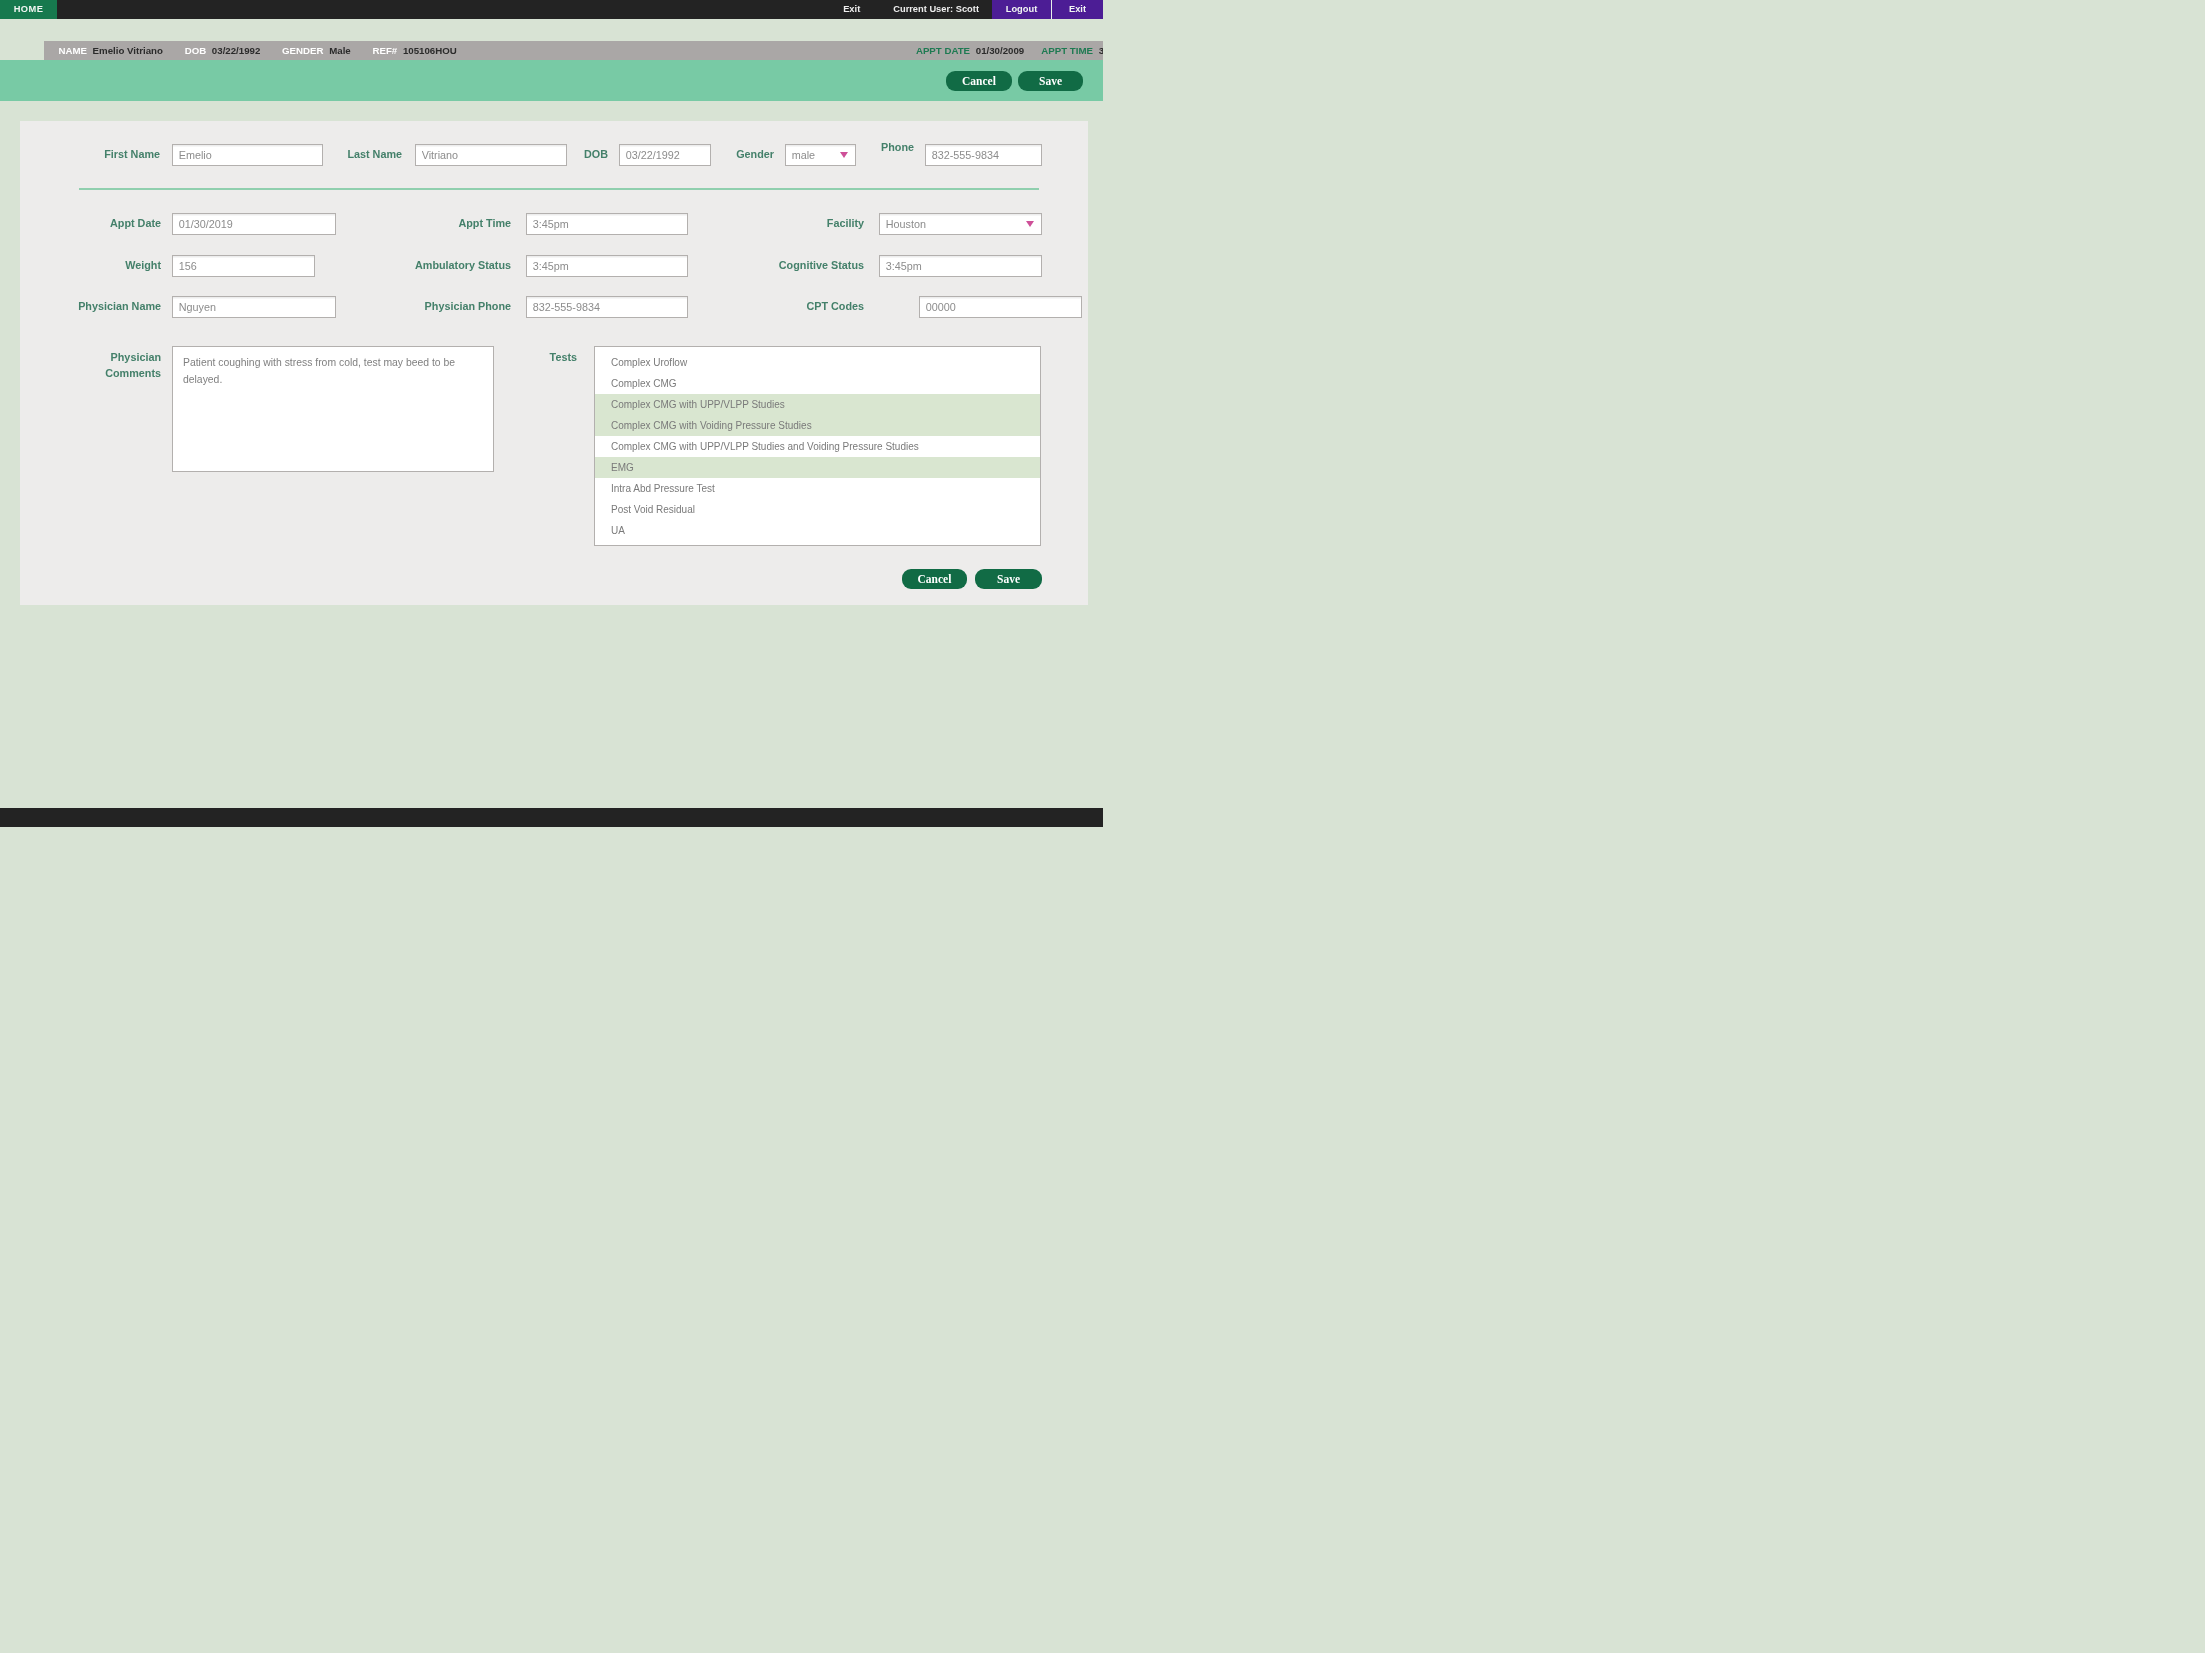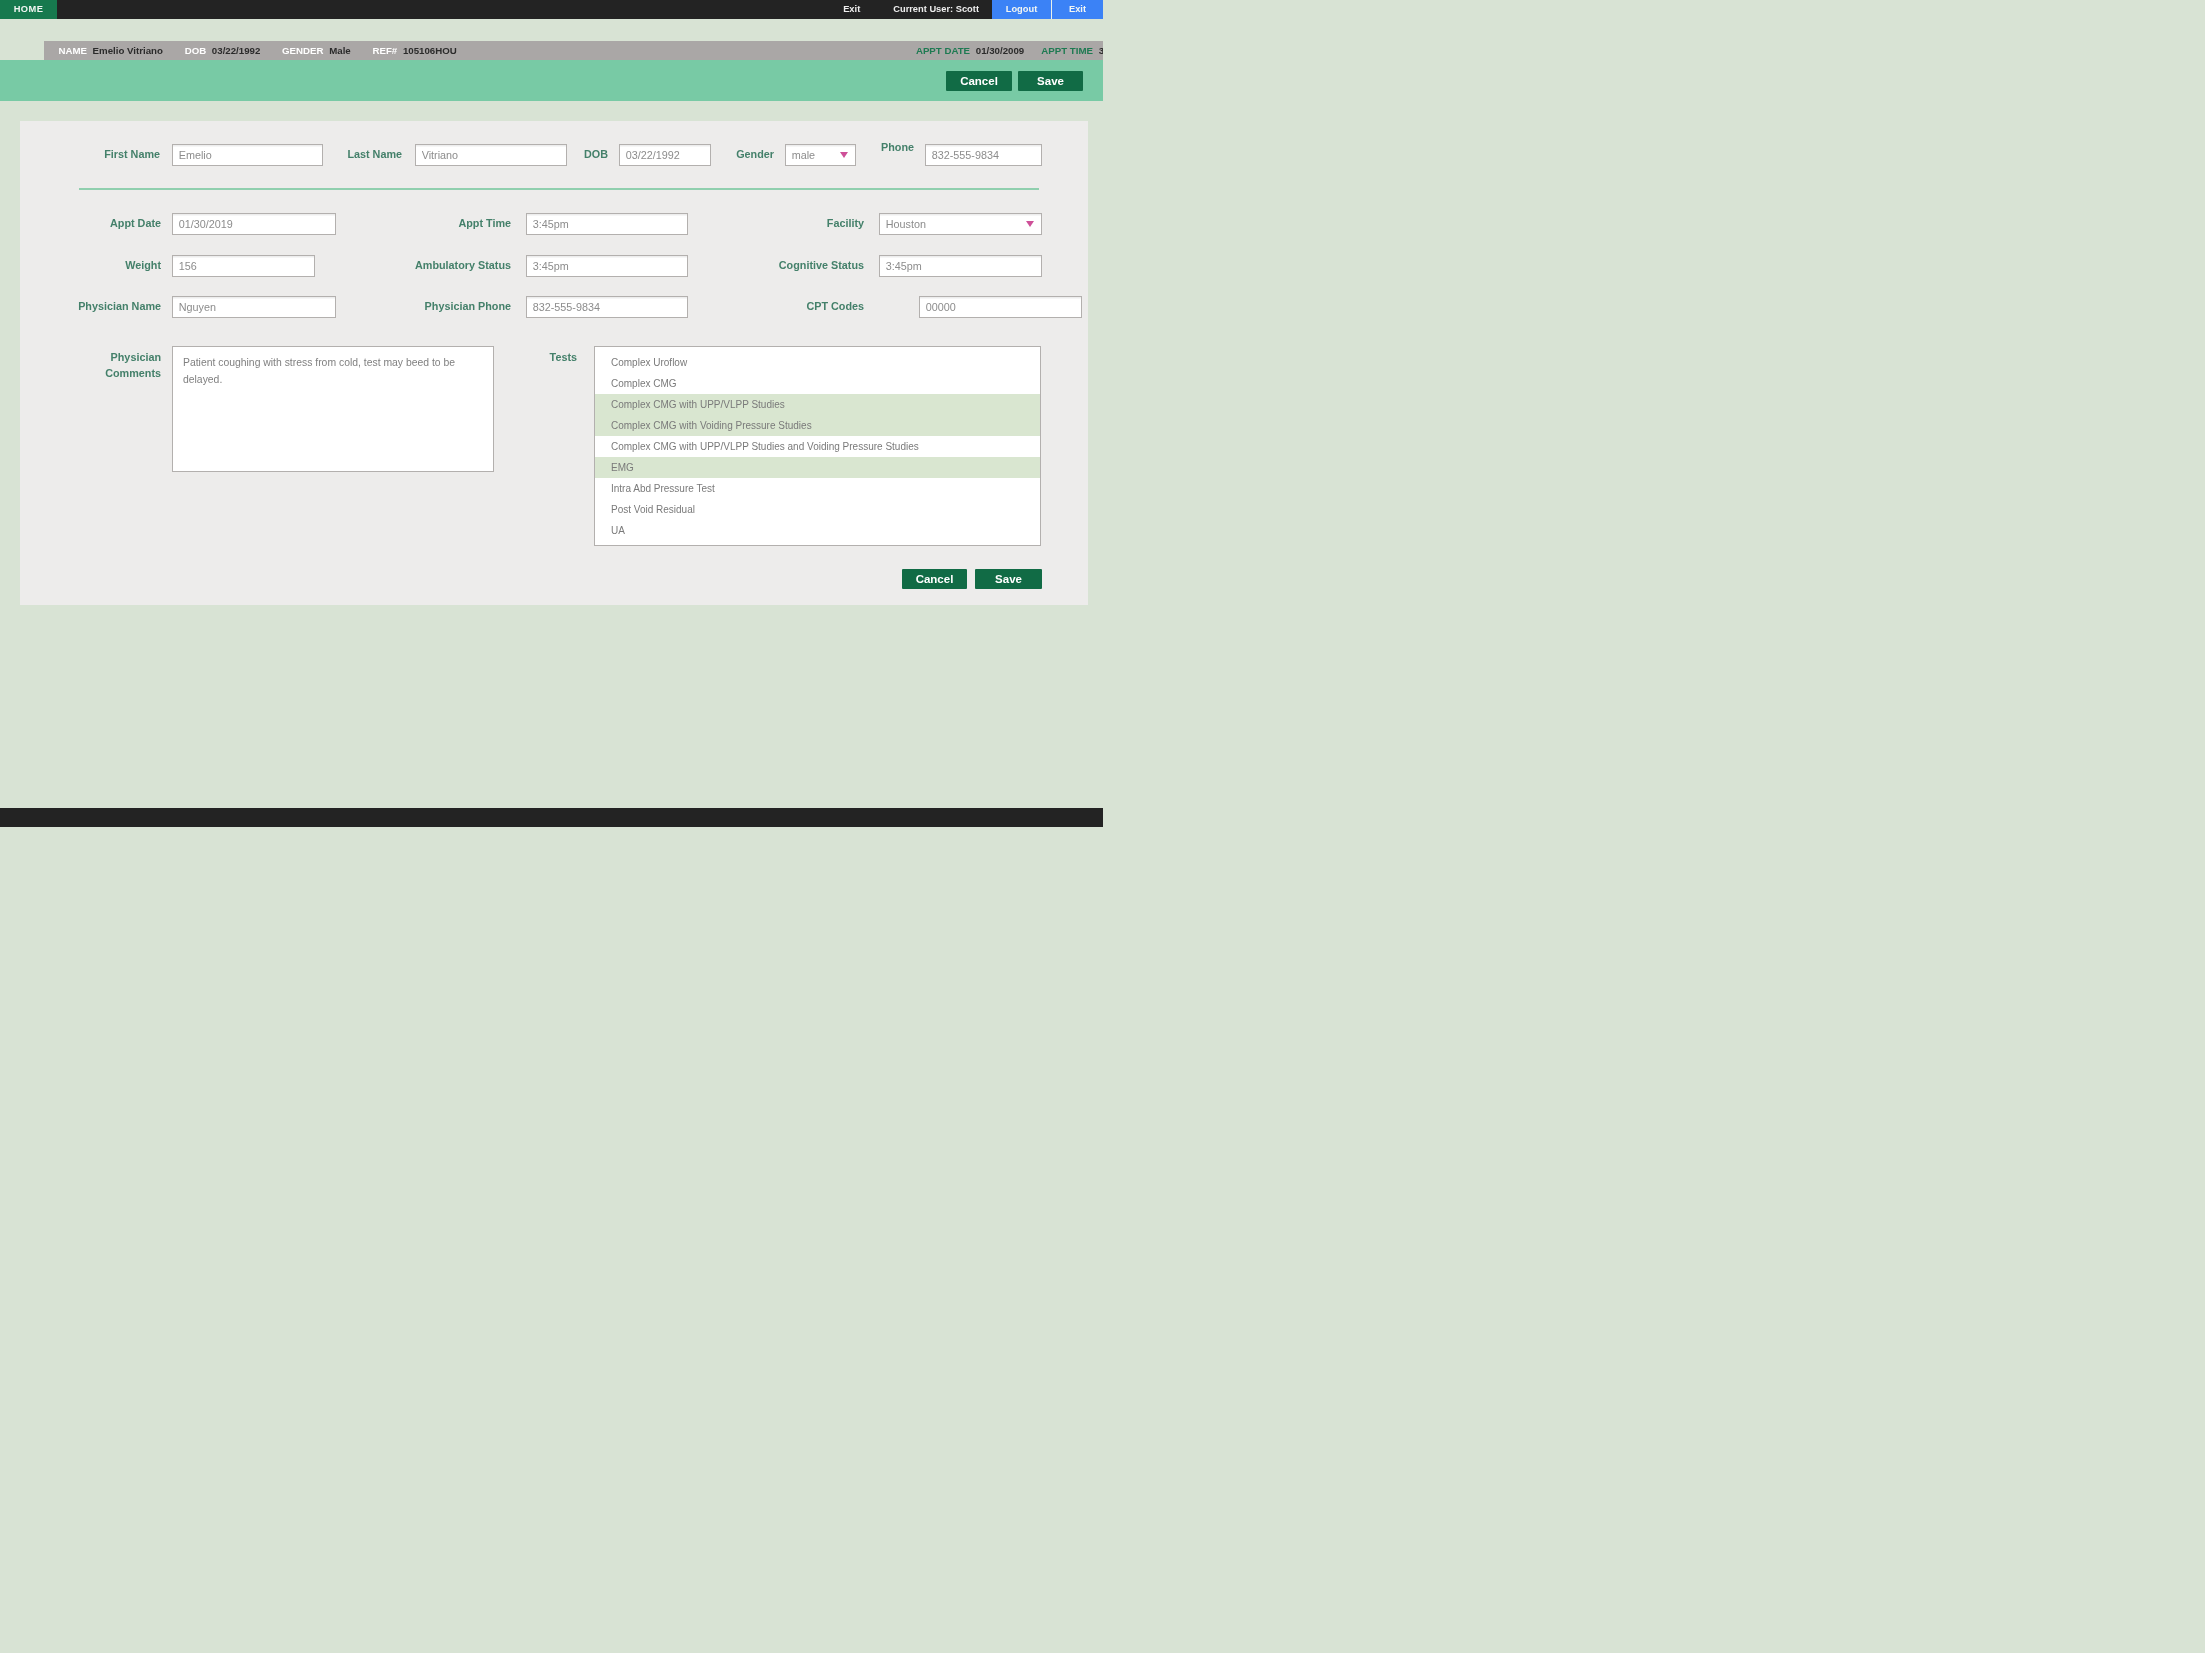--- a/index.html
+++ b/index.html
@@ -8,21 +8,21 @@
   .screen { position:relative; width:1103px; height:827px; background:#d8e3d4; }
 
   
   .topbar { position:absolute; left:0; top:0; width:1103px; height:18.7px; background:#232323;
             display:flex; align-items:stretch; color:#fff; font-size:9.3px; }
   .home-tab { width:57px; background:#17794e; color:#f2f6f3; display:flex; align-items:center;
               justify-content:center; font-weight:600; letter-spacing:0.4px; }
   .topbar-spacer { flex:1; }
   .topbar-link { display:flex; align-items:center; padding:0 20px; color:#eee; font-weight:600; }
   .topbar-user { display:flex; align-items:center; padding:0 13px; color:#eee; font-weight:600; }
-  .green-tab { background:#3b82f6; display:flex; align-items:center; justify-content:center;
+  .green-tab { background:#4c1d95; display:flex; align-items:center; justify-content:center;
                font-weight:600; color:#f2f6f3; }
   .logout-tab { width:59px; }
   .exit-tab { width:52px; border-left:0.7px solid #e8f0ea; }
 
   
   .titlebar { position:absolute; left:0; top:18.7px; width:1103px; height:22px; background:#777271;
               display:flex; align-items:center; justify-content:center; }
   .titlebar .title { color:#fff; font-size:13.6px; font-weight:700; }
 
   
@@ -32,22 +32,22 @@
   .info-right { margin-left:auto; display:flex; align-items:center; gap:5.7px; padding-right:14.4px; }
   .info-label { color:#fff; font-weight:700; }
   .info-value { color:#2b2b2b; font-weight:600; margin-right:16px; }
   .info-right .info-label { color:#1e7a52; }
   .info-right .info-value { margin-right:0; }
   .info-right .gap { width:5.7px; }
 
   
   .actionbar { position:absolute; left:0; top:60px; width:1103px; height:41px; background:#78caa5; }
   .btn { background:#116b45; color:#fff; font-weight:700; font-size:11.5px; border:none;
-         border-radius:1px; display:flex; align-items:center; justify-content:center;
-         font-family:Liberation Sans, sans-serif; cursor:pointer; }
+         border-radius:9px; display:flex; align-items:center; justify-content:center;
+         font-family:Liberation Serif, serif; cursor:pointer; }
   .actionbar .btn { position:absolute; top:10.8px; height:20px; }
   .btn-cancel-top { left:946px; width:66px; }
   .btn-save-top  { left:1018px; width:65px; }
 
   
   .card { position:absolute; left:20px; top:121px; width:1068px; height:484px; background:#edeceb; }
 
   .flabel { position:absolute; color:#44806a; font-weight:700; font-size:10.8px;
             line-height:21.5px; text-align:right; }
   .field { position:absolute; height:21.5px; background:#fff; border:1.4px solid #b3b0ae;

